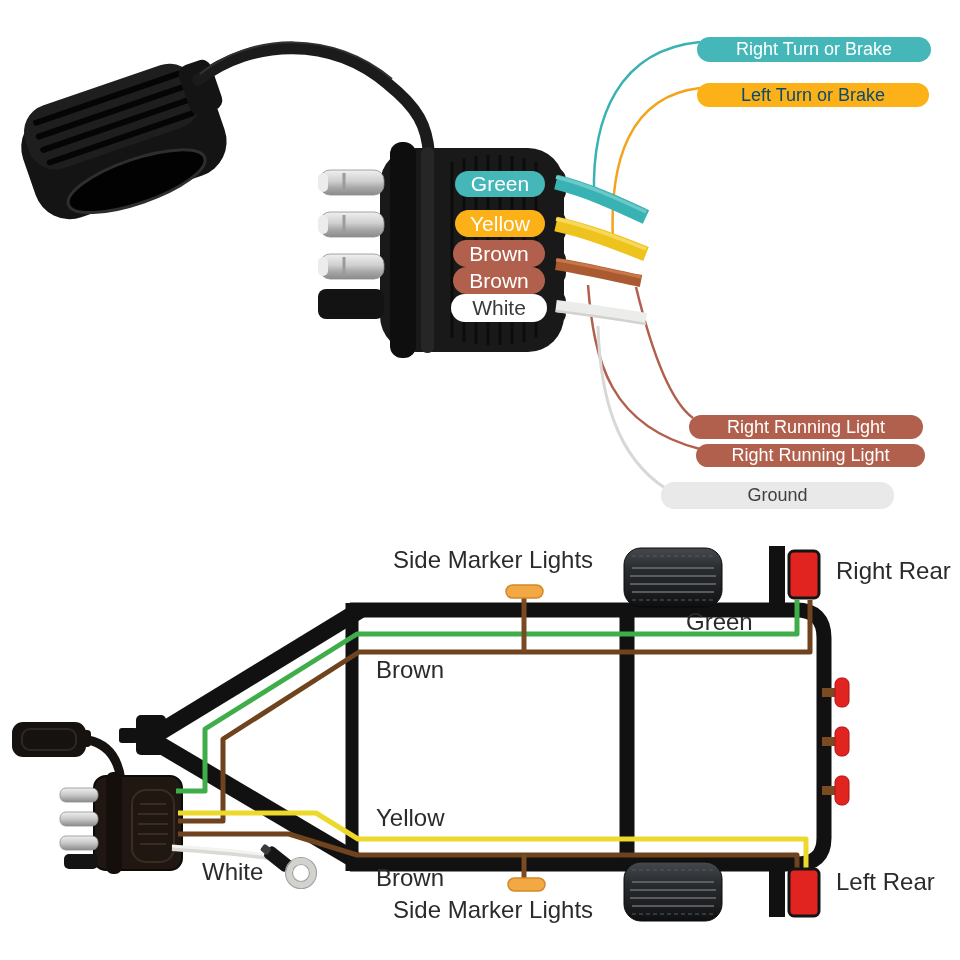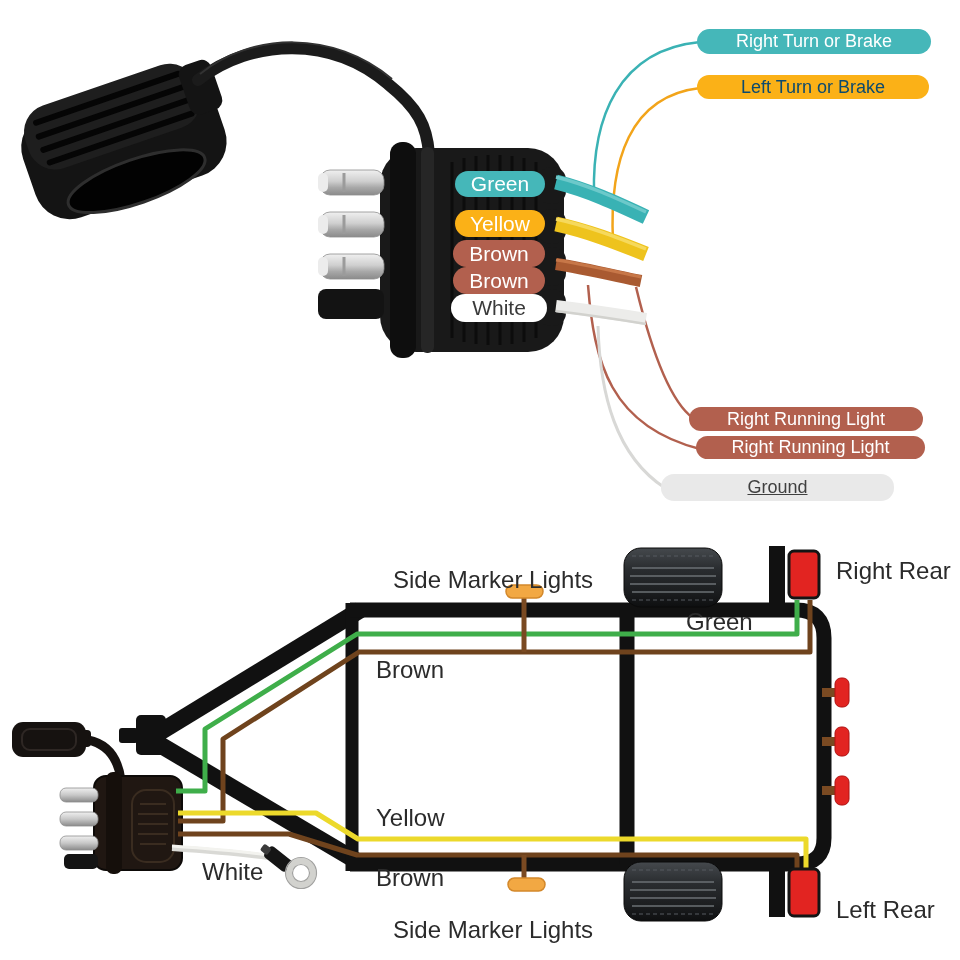--- a/index.html
+++ b/index.html
@@ -2,23 +2,23 @@
 <html><head>
 <meta charset="utf-8">
 <style>
   html,body{margin:0;padding:0;background:#fff;}
   #stage{position:relative;width:960px;height:960px;background:#fff;overflow:hidden;
          font-family:"Liberation Sans", sans-serif;}
   .abs{position:absolute;left:0;top:0;}
   .pill{position:absolute;display:flex;align-items:center;justify-content:center;
         white-space:nowrap;color:#fff;}
   .pin-pill{font-size:21px;border-radius:14px;}
-  .fn-pill{font-size:18px;border-radius:13px;}
+  .fn-pill{font-size:18px;border-radius:13px;margin-top:8px;}
   .lbl{position:absolute;color:#2b2b2b;font-size:24px;white-space:nowrap;}
-  .lbl.center{text-align:center;margin-top:20px;}
+  .lbl.center{text-align:center;}
 </style>
 </head>
 <body>
 
 <div id="stage">
 
   <svg class="abs" width="960" height="530" viewBox="0 0 960 530">
     <defs>
       <linearGradient id="pinG" x1="0" y1="0" x2="0" y2="1">
         <stop offset="0" stop-color="#f0f0f0"></stop>
@@ -102,21 +102,21 @@
   <div class="pill pin-pill" style="left: 455px; top: 171px; width: 90px; height: 26px; background-color: rgb(69, 183, 185); color: rgb(255, 255, 255);">Green</div>
   <div class="pill pin-pill" style="left: 455px; top: 210px; width: 90px; height: 27px; background-color: rgb(251, 177, 23); color: rgb(255, 255, 255);">Yellow</div>
   <div class="pill pin-pill" style="left: 453px; top: 240px; width: 92px; height: 27px; background-color: rgb(178, 96, 78); color: rgb(255, 255, 255);">Brown</div>
   <div class="pill pin-pill" style="left: 453px; top: 267px; width: 92px; height: 27px; background-color: rgb(178, 96, 78); color: rgb(255, 255, 255);">Brown</div>
   <div class="pill pin-pill" style="left: 451px; top: 294px; width: 96px; height: 28px; background-color: rgb(255, 255, 255); color: rgb(58, 58, 58);">White</div>
 
   <div class="pill fn-pill" style="left: 697px; top: 29px; width: 234px; height: 25px; background-color: rgb(69, 183, 185); color: rgb(255, 255, 255);">Right Turn or Brake</div>
   <div class="pill fn-pill" style="left: 697px; top: 75px; width: 232px; height: 24px; background-color: rgb(251, 177, 23); color: #0c4a6e;">Left Turn or Brake</div>
   <div class="pill fn-pill" style="left: 689px; top: 407px; width: 234px; height: 24px; background-color: rgb(178, 96, 78); color: rgb(255, 255, 255);">Right Running Light</div>
   <div class="pill fn-pill" style="left: 696px; top: 436px; width: 229px; height: 23px; background-color: rgb(178, 96, 78); color: rgb(255, 255, 255);">Right Running Light</div>
-  <div class="pill fn-pill" style="left: 661px; top: 474px; width: 233px; height: 27px; background-color: rgb(233, 233, 233); color: rgb(63, 63, 63); text-decoration: underline;">Ground</div>
+  <div class="pill fn-pill" style="left: 661px; top: 474px; width: 233px; height: 27px; background-color: rgb(233, 233, 233); color: rgb(63, 63, 63);">Ground</div>
 
   <svg class="abs" style="top:530px;" width="960" height="430" viewBox="0 530 960 430">
     <defs>
       <linearGradient id="tireG" x1="0" y1="0" x2="0" y2="1">
         <stop offset="0" stop-color="#45494d"></stop>
           <stop offset="0.35" stop-color="#2a2d30"></stop>
         <stop offset="0.75" stop-color="#1b1d1f"></stop>
           <stop offset="1" stop-color="#0e0f10"></stop>
       </linearGradient>
       <linearGradient id="pinG2" x1="0" y1="0" x2="0" y2="1">
@@ -223,15 +223,15 @@
     </g>
   </svg>
 
   <div class="lbl center" style="left:393px;top:546px;width:196px;">Side Marker Lights</div>
   <div class="lbl" style="left:836px;top:557px;text-align:center;">Right Rear</div>
   <div class="lbl" style="left:686px;top:608px;">Green</div>
   <div class="lbl" style="left:376px;top:656px;">Brown</div>
   <div class="lbl" style="left:376px;top:804px;">Yellow</div>
   <div class="lbl" style="left:376px;top:864px;">Brown</div>
   <div class="lbl center" style="left:393px;top:896px;width:196px;">Side Marker Lights</div>
-  <div class="lbl" style="left:836px;top:896px;">Left Rear</div>
+  <div class="lbl" style="left:836px;top:868px;">Left Rear</div>
   <div class="lbl" style="left:202px;top:858px;">White</div>
 </div>
 
 </body></html>

